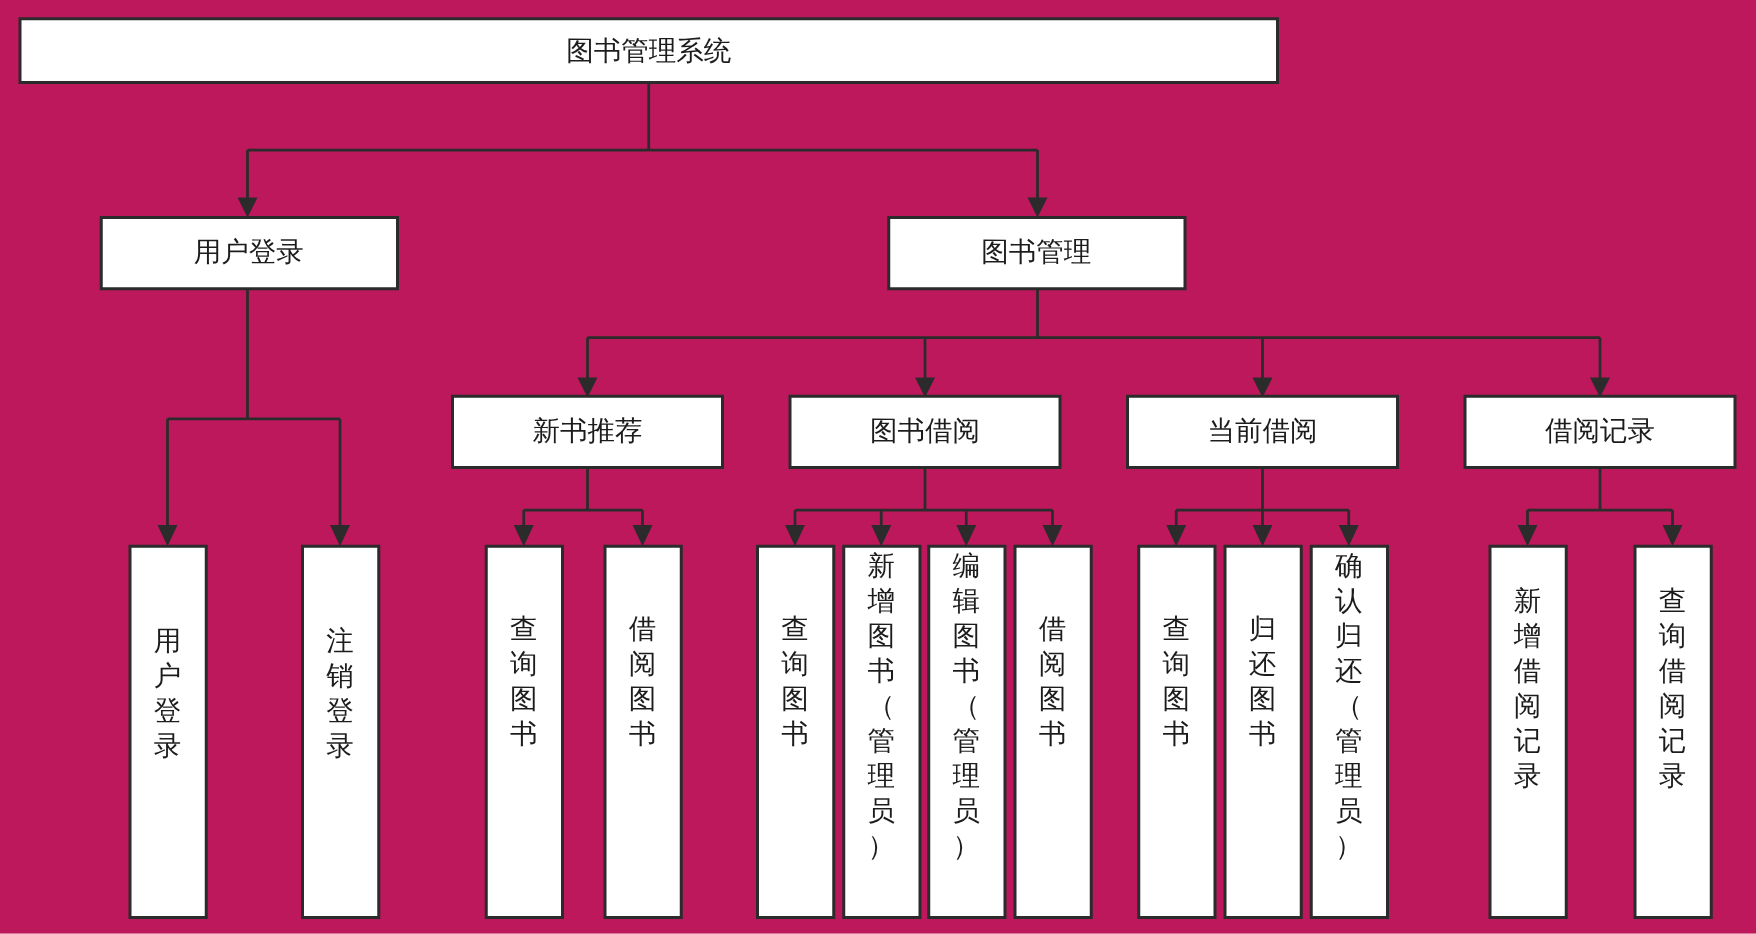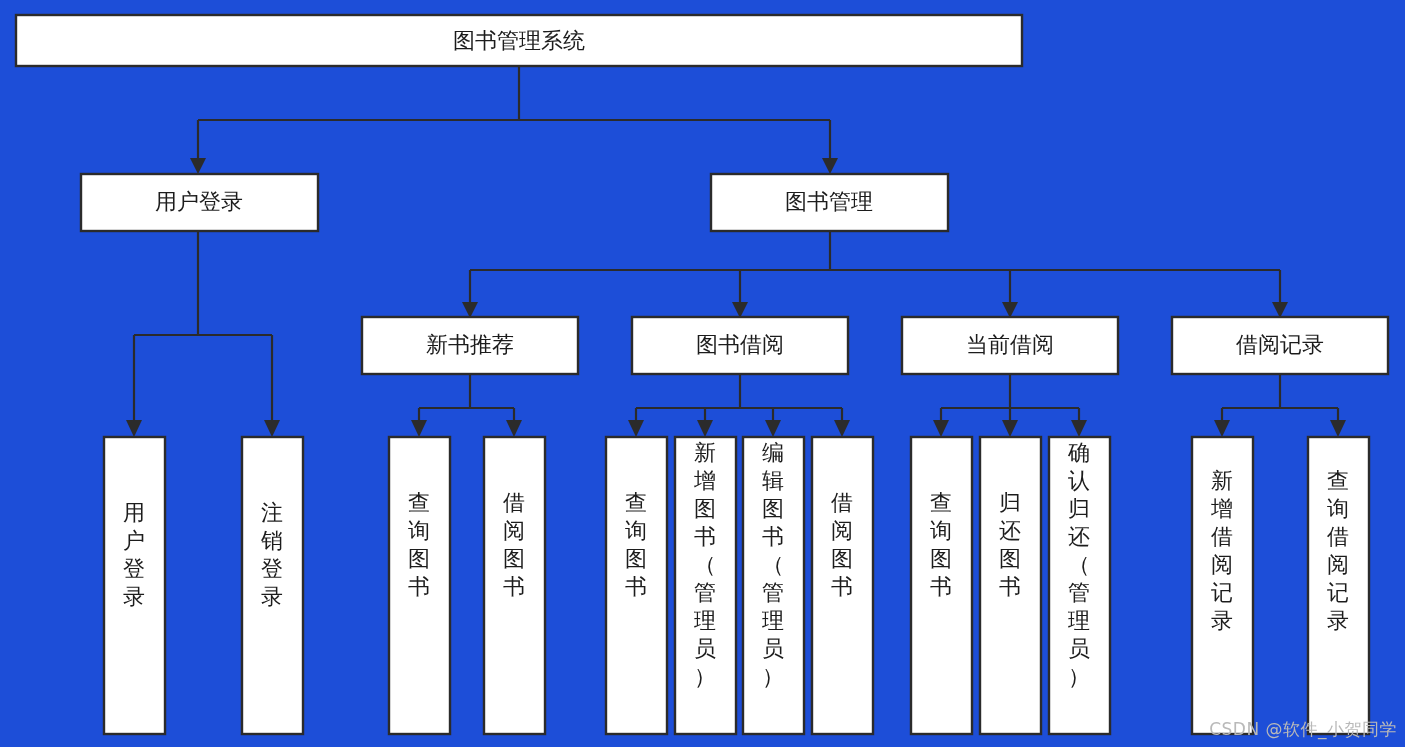--- a/index.html
+++ b/index.html
@@ -7,21 +7,21 @@
     padding: 0;
     background: #ffffff;
   }
   body {
     font-family: "DejaVu Sans", "Liberation Sans", sans-serif;
   }
   #canvas {
     position: relative;
     width: 1405px;
     height: 747px;
-    background: #1d4ed8;
+    background: #be185d;
     overflow: hidden;
   }
   svg#diagram {
     position: absolute;
     left: 0;
     top: 0;
     width: 1405px;
     height: 747px;
   }
   .node-rect {
@@ -220,14 +220,13 @@
       <rect class="node-rect" x="1192" y="437" width="61" height="297"></rect>
       <text class="node-label-v" x="1222" y="488"><tspan x="1222" dy="0">新</tspan><tspan x="1222" dy="28">增</tspan><tspan x="1222" dy="28">借</tspan><tspan x="1222" dy="28">阅</tspan><tspan x="1222" dy="28">记</tspan><tspan x="1222" dy="28">录</tspan></text>
     </g>
     <g>
       <rect class="node-rect" x="1308" y="437" width="61" height="297"></rect>
       <text class="node-label-v" x="1338" y="488"><tspan x="1338" dy="0">查</tspan><tspan x="1338" dy="28">询</tspan><tspan x="1338" dy="28">借</tspan><tspan x="1338" dy="28">阅</tspan><tspan x="1338" dy="28">记</tspan><tspan x="1338" dy="28">录</tspan></text>
     </g>
 
   </svg>
 
-  <div class="watermark">CSDN @软件_小贺同学</div>
 </div>
 
 </body></html>

